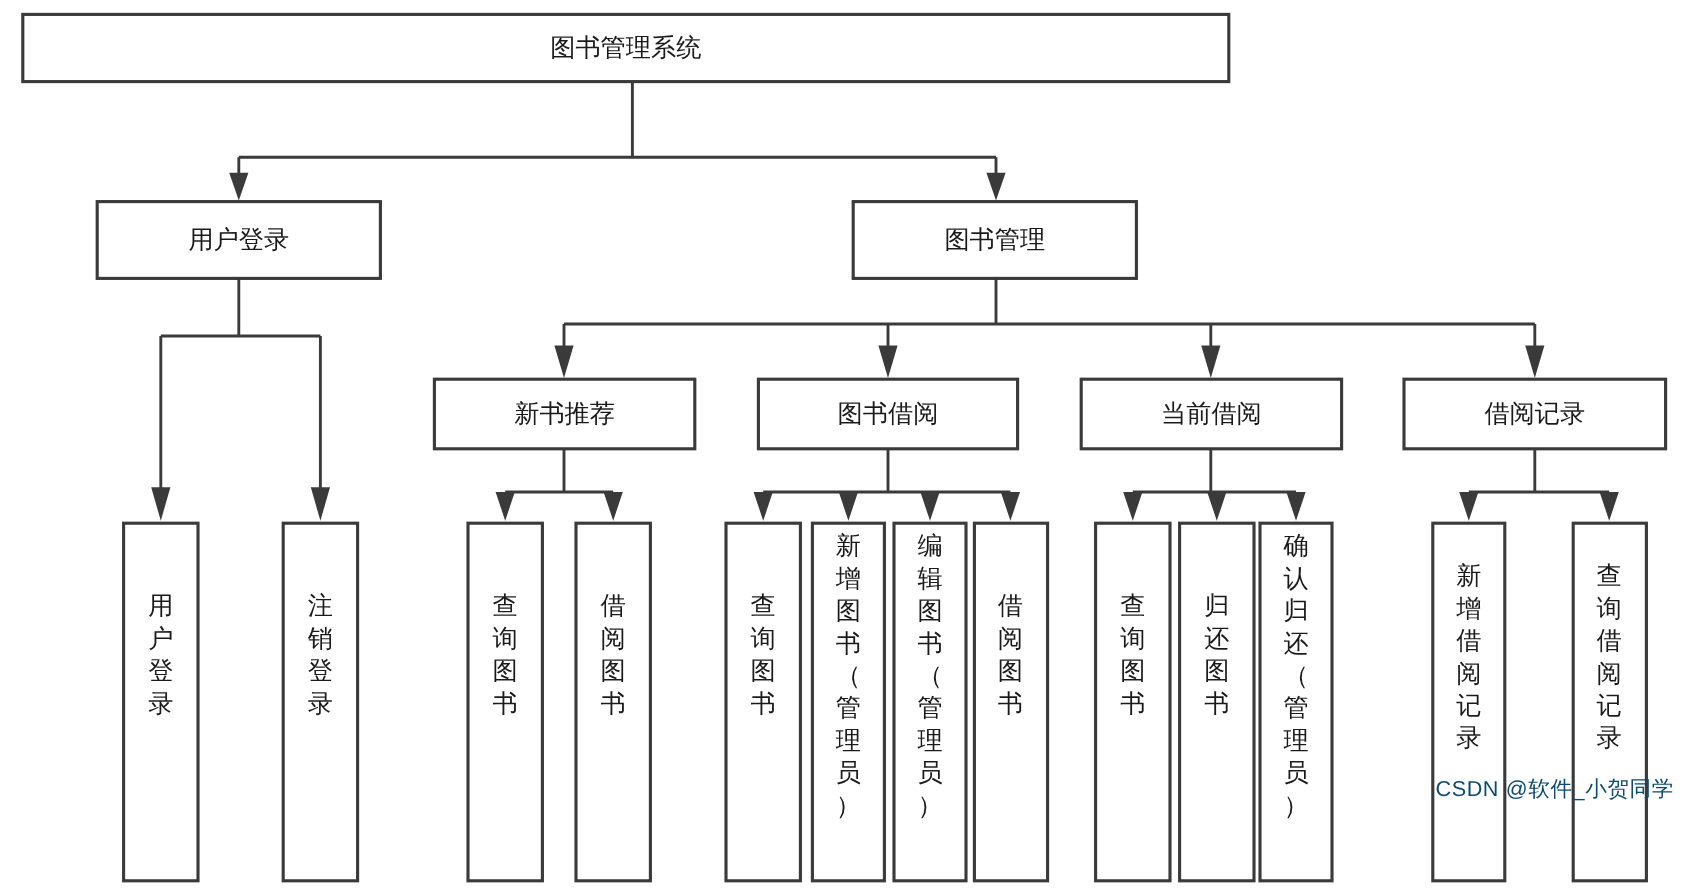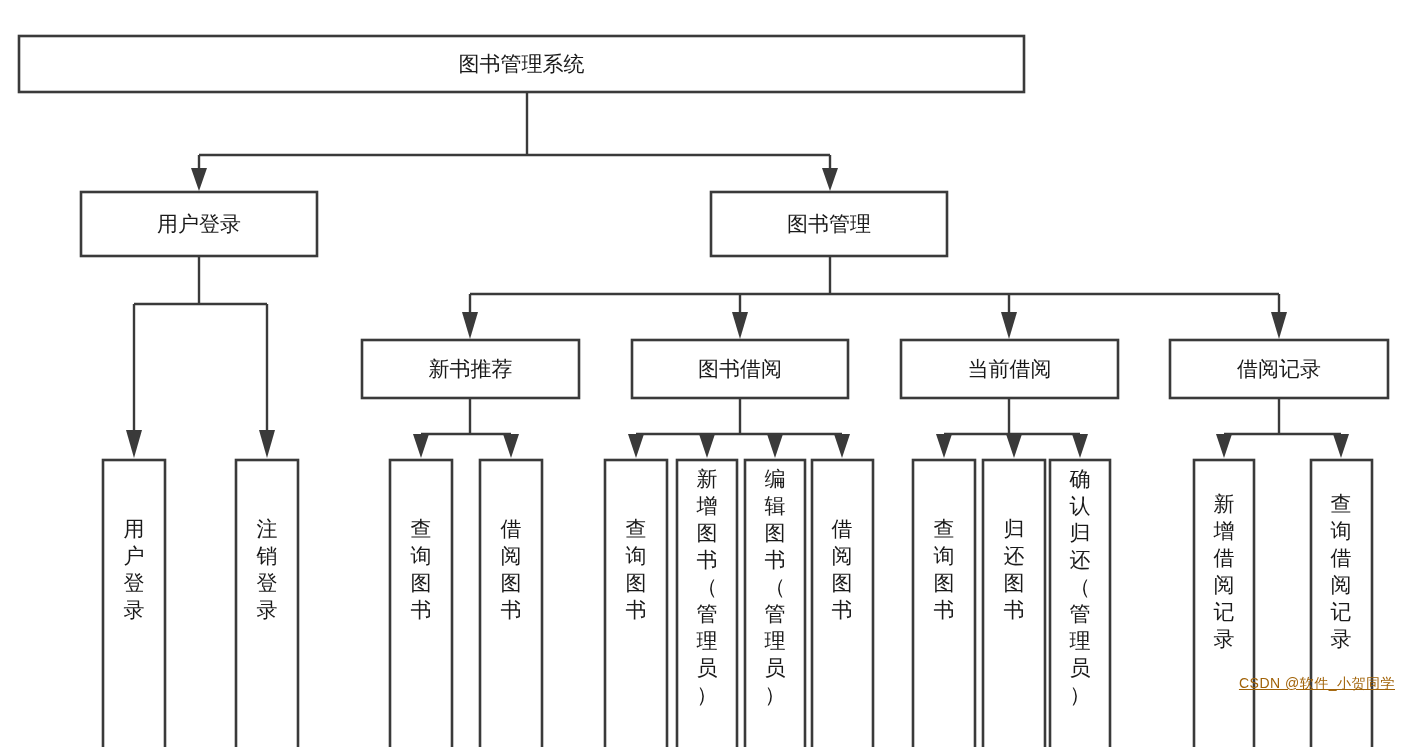--- a/index.html
+++ b/index.html
@@ -11,21 +11,20 @@
     width: 1405px;
     height: 747px;
     font-family: "Liberation Sans", "DejaVu Sans", sans-serif;
     overflow: hidden;
     position: relative;
   }
   #diagram-root {
     position: relative;
     width: 1405px;
     height: 675px;
-    margin-top: 24px;
   }
   svg#tree-svg {
     position: absolute;
     top: 0;
     left: 0;
     width: 1405px;
     height: 747px;
   }
   .node-box {
     fill: #ffffff;
@@ -53,26 +52,25 @@
     font-family: "Liberation Sans", "DejaVu Sans", sans-serif;
     fill: #1a1a1a;
     font-size: 21px;
     text-anchor: middle;
   }
   .watermark {
     position: absolute;
     right: 10px;
     bottom: 6px;
     font-family: "Liberation Sans", "DejaVu Sans", sans-serif;
-    font-size: 14px;
-    color: #a16207;
+    font-size: 18px;
+    color: #0c4a6e;
     letter-spacing: 0.5px;
     white-space: nowrap;
     user-select: none;
-    text-decoration: underline;
   }
 </style>
 </head>
 <body>
 
 <div id="diagram-root">
   <svg id="tree-svg" viewBox="0 0 1405 747">
 
     <g id="connectors">
 

